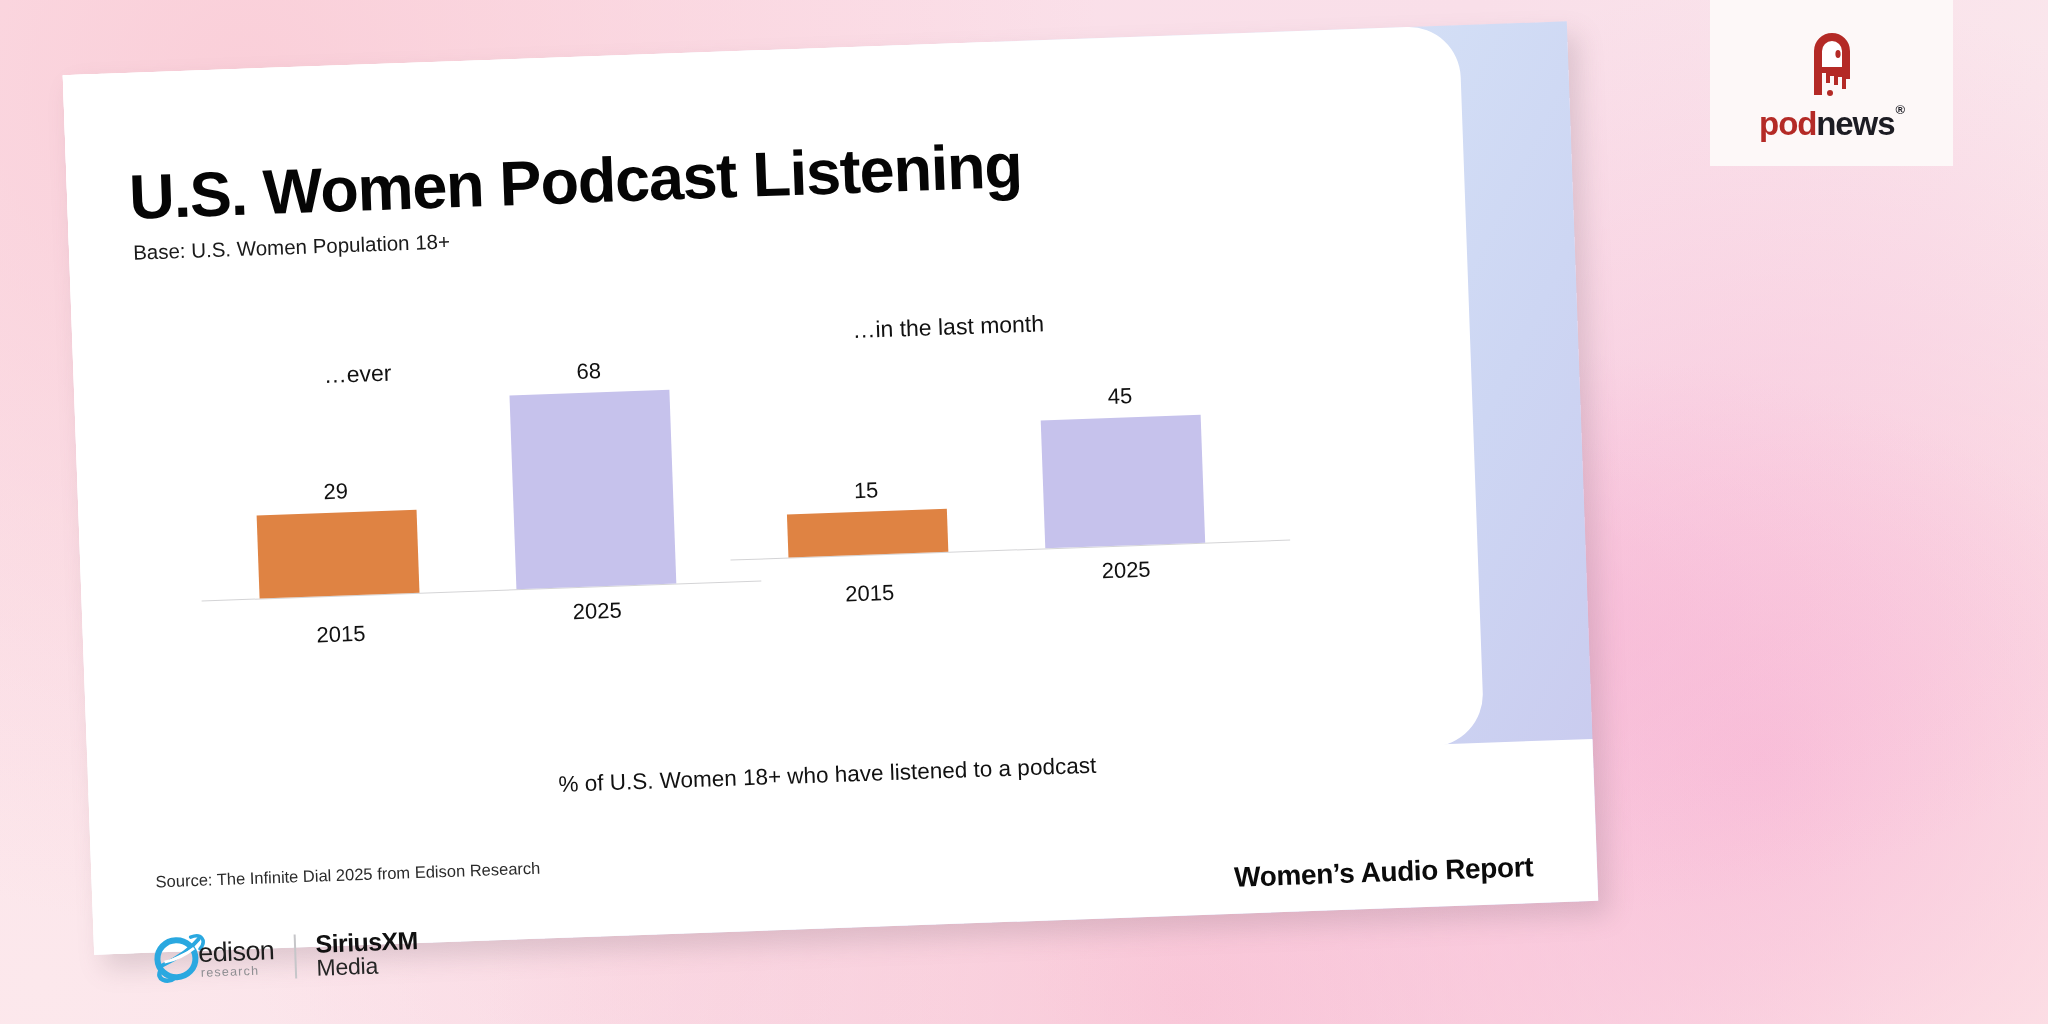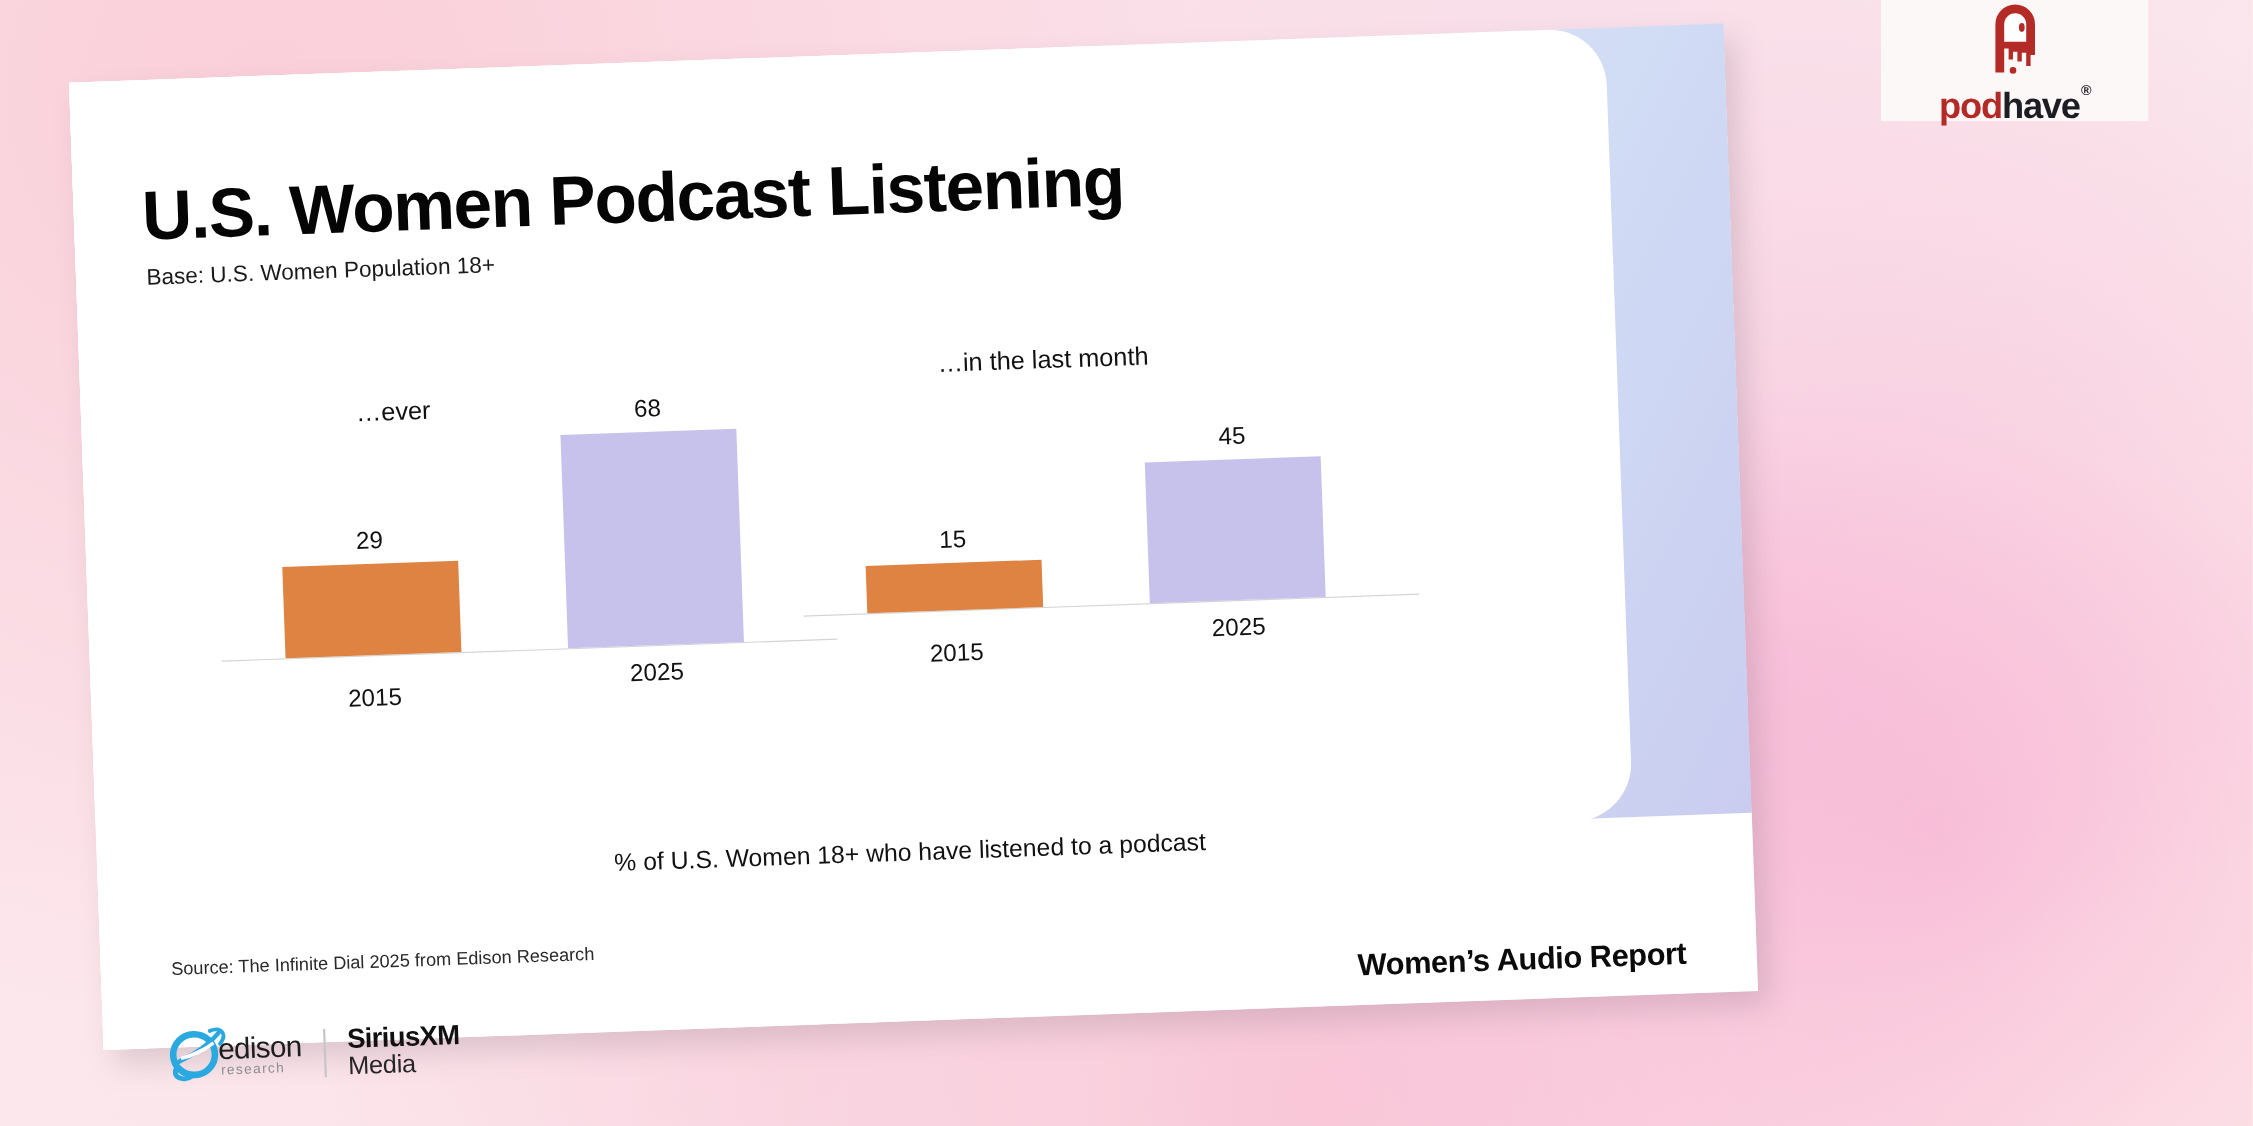--- a/index.html
+++ b/index.html
@@ -228,21 +228,21 @@
     color: #262626;
     letter-spacing: -0.2px;
   }
 
   
   #podnews-badge {
     position: absolute;
     right: 95px;
     top: 0px;
     width: 243px;
-    height: 110px;
+    height: 166px;
     background: #fdf8f8;
     display: flex;
     flex-direction: column;
     align-items: center;
     justify-content: center;
     gap: 2px;
   }
   #podnews-mark { margin-bottom: 2px; }
   #podnews-word {
     display: flex;
@@ -330,16 +330,16 @@
       <path d="M13 68 L13 24 A18 18 0 0 1 49 24 L49 52
                L45 52 L45 62 L41 62 L41 50 L37 50 L37 58 L33 58 L33 49
                L29 49 L29 56 L25 56 L25 46 L21 46 L21 68 Z" fill="#b42a26"></path>
       <path d="M21 24 A10 10 0 0 1 41 24 L41 40 L21 40 Z" fill="#ffffff"></path>
       <ellipse cx="37" cy="27" rx="2.6" ry="4" fill="#b42a26"></ellipse>
       <circle cx="29" cy="66" r="3" fill="#b42a26"></circle>
     </svg>
   </span>
   <span id="podnews-word">
     <span id="podnews-pod">pod</span>
-    <span id="podnews-news">have</span>
+    <span id="podnews-news">news</span>
     <span id="podnews-reg">®</span>
   </span>
 </div>
 
 </body></html>

